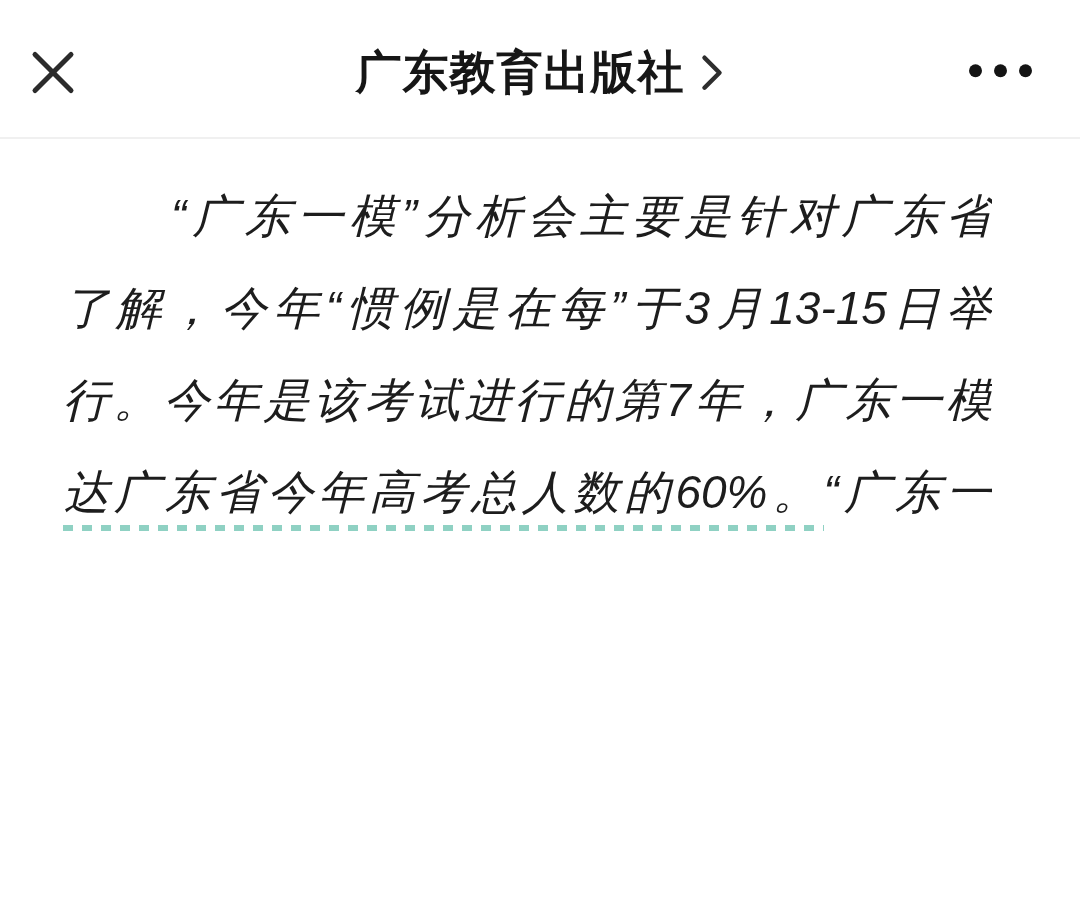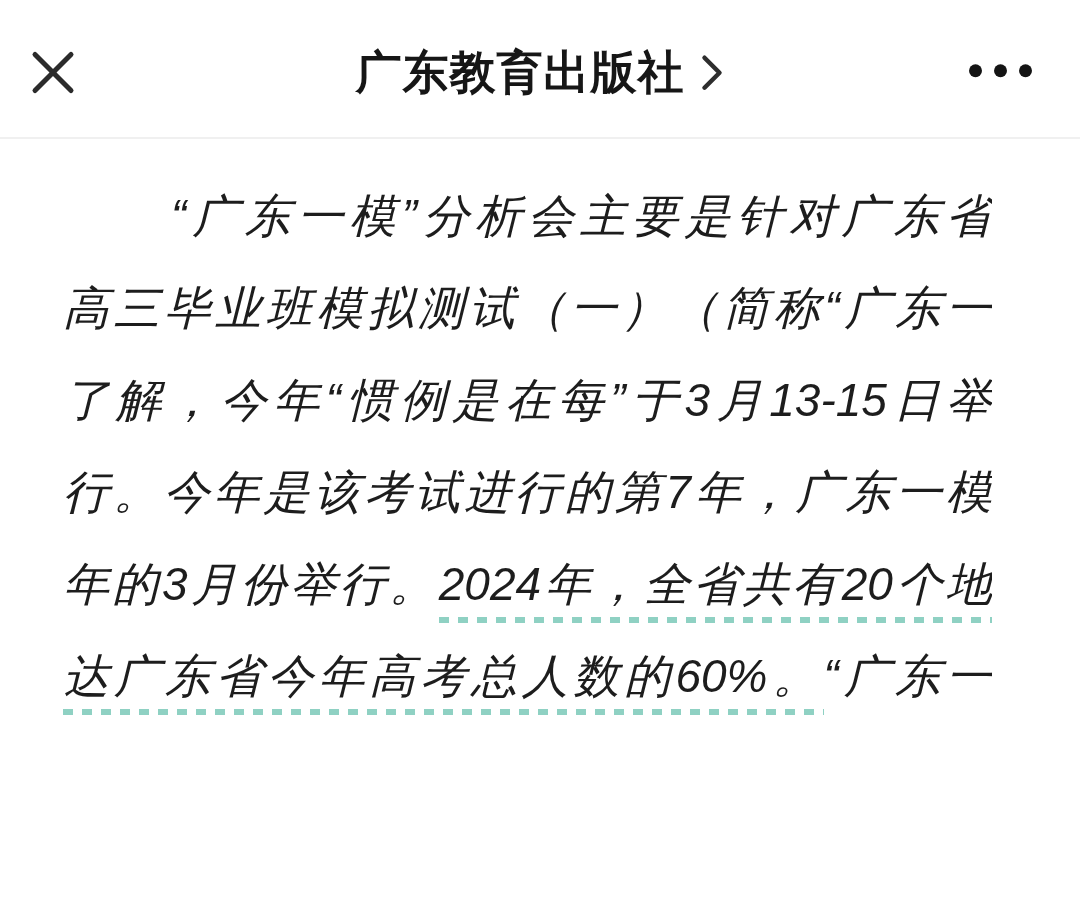--- a/index.html
+++ b/index.html
@@ -112,18 +112,16 @@
       <span class="dot"></span>
         <span class="dot"></span>
         <span class="dot"></span>
     </span>
   </button>
 
 </div>
 
 <div class="article">
     <div class="line indent"><span class="">“广东一模”分析会主要是针对广东省</span></div>
-    <div class="line"><span class="">高三毕业班模拟测试（一）（简称“广东一</span></div>
     <div class="line"><span class="">了解，今年“惯例是在每”于3月13-15日举</span></div>
     <div class="line"><span class="">行。今年是该考试进行的第7年，广东一模</span></div>
-    <div class="line"><span class="">年的3月份举行。</span><span class="hl">2024年，全省共有20个地</span></div>
     <div class="line"><span class="hl">达广东省今年高考总人数的60%。</span><span class="">“广东一</span></div>
   </div>
 
 </body></html>

